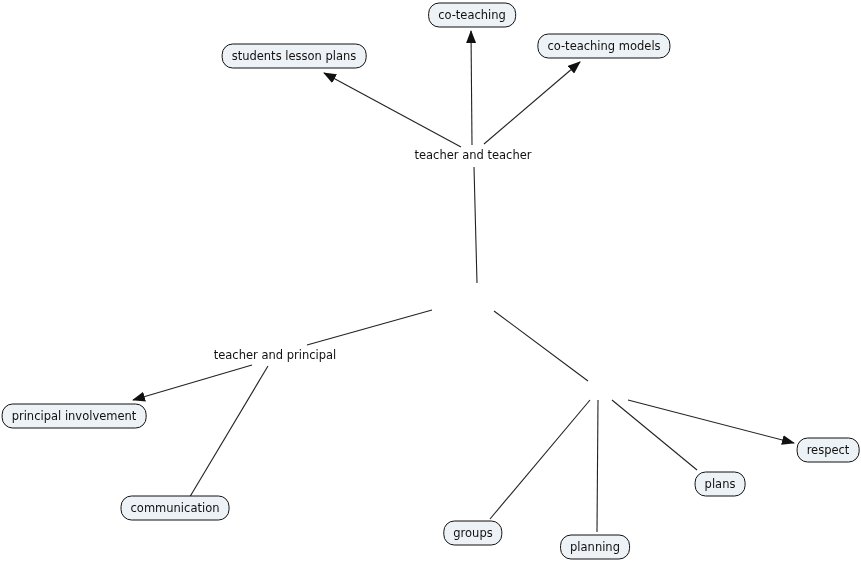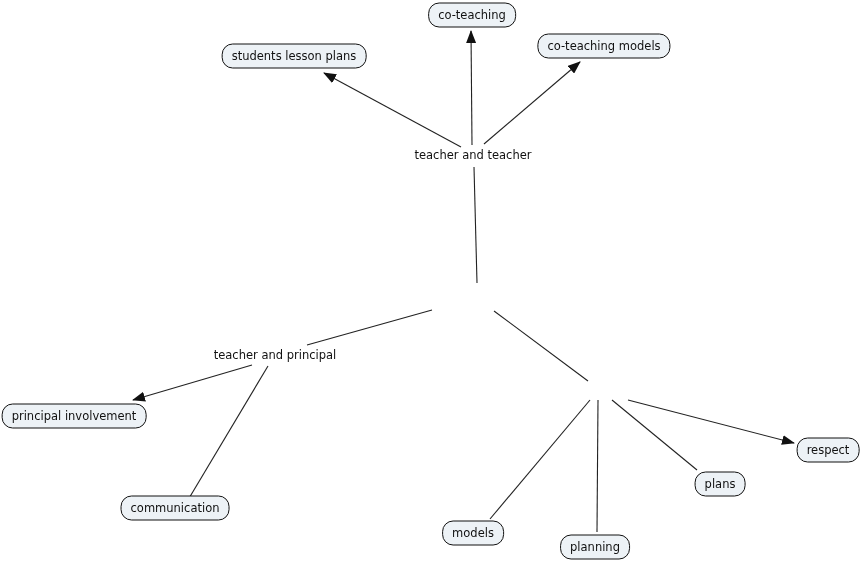--- a/index.html
+++ b/index.html
@@ -81,21 +81,21 @@
 
   <div class="node box" style="left:294px; top:56px">students lesson plans</div>
 
   <div class="node box" style="left:604px; top:46px">co-teaching models</div>
 
 
   <div class="node box" style="left:74px; top:416px">principal involvement</div>
 
   <div class="node box" style="left:175px; top:508px">communication</div>
 
-  <div class="node box" style="left:473px; top:533px">models</div>
+  <div class="node box" style="left:473px; top:533px">groups</div>
 
   <div class="node box" style="left:595px; top:547px">planning</div>
 
   <div class="node box" style="left:720px; top:484px">plans</div>
 
   <div class="node box" style="left:828px; top:450px">respect</div>
 
   <div class="node text-label" style="left:473px; top:155px">teacher and teacher</div>
 
   <div class="node text-label" style="left:275px; top:355px">teacher and principal</div>

